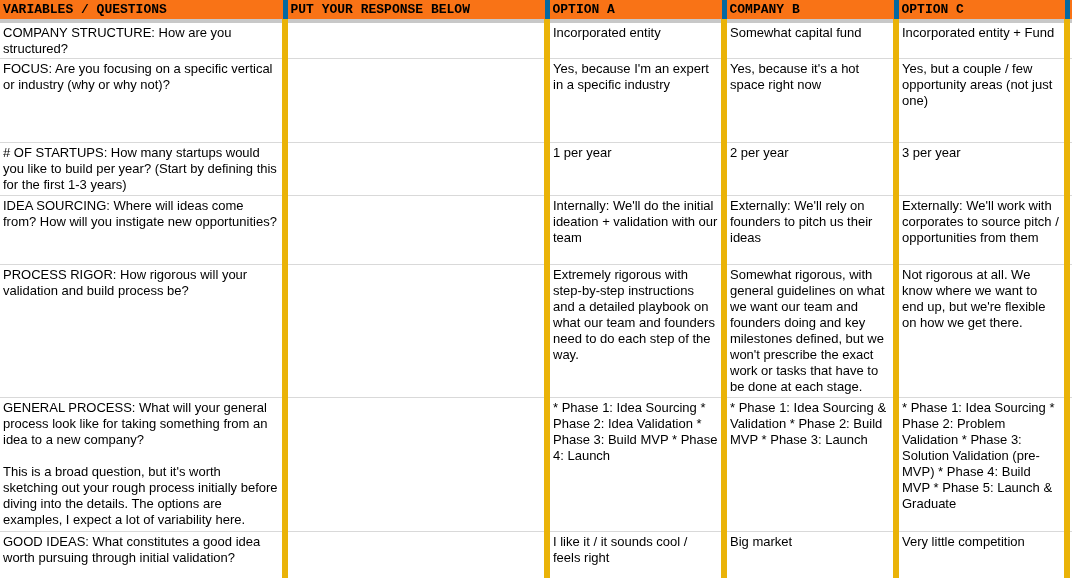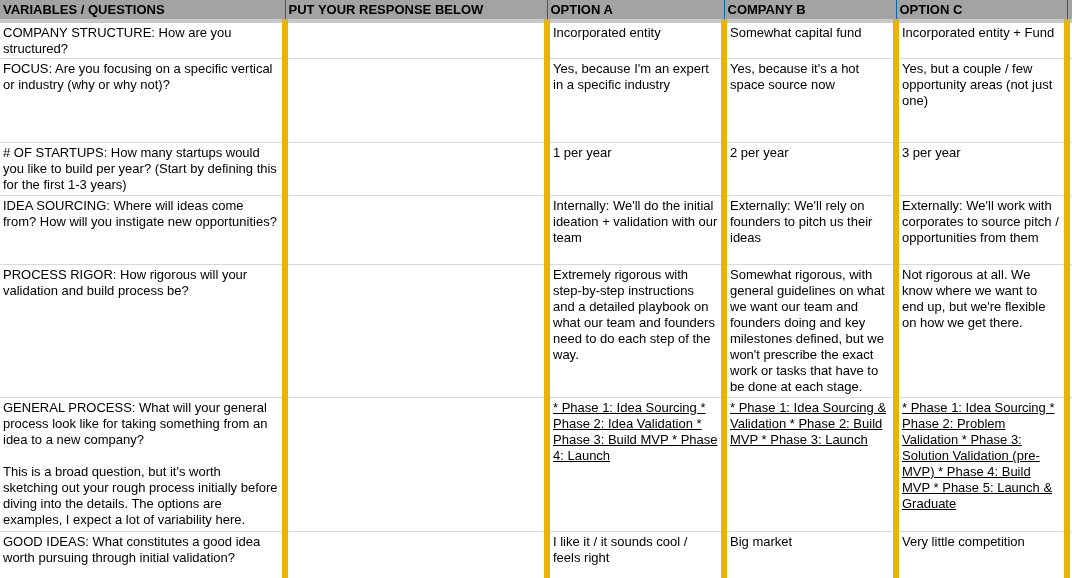--- a/index.html
+++ b/index.html
@@ -2,25 +2,25 @@
 <html><head>
 <meta charset="utf-8">
 <style>
   html, body { margin: 0; padding: 0; background: #ffffff; }
   body { width: 1072px; height: 578px; overflow: hidden; position: relative;
          font-family: "Liberation Sans", sans-serif; font-size: 13px; color: #000; }
   .grid { position: absolute; left: 0; top: 0; width: 1080px; border-collapse: collapse; table-layout: fixed; }
   .grid td, .grid th { border-right: 6px solid #eab308; border-bottom: 1px solid #d9d9d9;
          vertical-align: top; padding: 2px 3px 0 3px; line-height: 16px; overflow: hidden;
          white-space: normal; word-wrap: break-word; text-align: left; }
-  .grid th { background: #a3a3a3; font-weight: bold; height: 17px; padding-top: 2px;
-         border-right: 1px solid #0369a1; border-bottom: 4px solid #c8c8c8; white-space: nowrap; }
+  .grid th { background: #f97316; font-weight: bold; height: 17px; padding-top: 2px;
+         border-right: 5px solid #0369a1; border-bottom: 4px solid #c8c8c8; white-space: nowrap; font-family: Liberation Mono, monospace; }
   .grid td.cut { color: #444; }
   .note { display: block; margin-top: 16px; }
-  .pre { white-space: pre-line; text-decoration: underline; }
+  .pre { white-space: pre-line; }
 </style>
 </head>
 <body>
 
 <table class="grid">
   <colgroup>
     <col style="width:285px">
       <col style="width:262px">
       <col style="width:177px">
     <col style="width:172px">
@@ -43,21 +43,21 @@
       <td></td>
       <td>Incorporated entity</td>
       <td>Somewhat capital fund</td>
       <td>Incorporated entity + Fund</td>
       <td class="cut"></td>
     </tr>
     <tr style="height:84px">
       <td>FOCUS: Are you focusing on a specific vertical or industry (why or why not)?</td>
       <td></td>
       <td>Yes, because I'm an expert in a specific industry</td>
-      <td>Yes, because it's a hot space source now</td>
+      <td>Yes, because it's a hot space right now</td>
       <td>Yes, but a couple / few opportunity areas (not just one)</td>
       <td class="cut"></td>
     </tr>
     <tr style="height:53px">
       <td># OF STARTUPS: How many startups would you like to build per year? (Start by defining this for the first 1-3 years)</td>
       <td></td>
       <td>1 per year</td>
       <td>2 per year</td>
       <td>3 per year</td>
       <td class="cut"></td>

